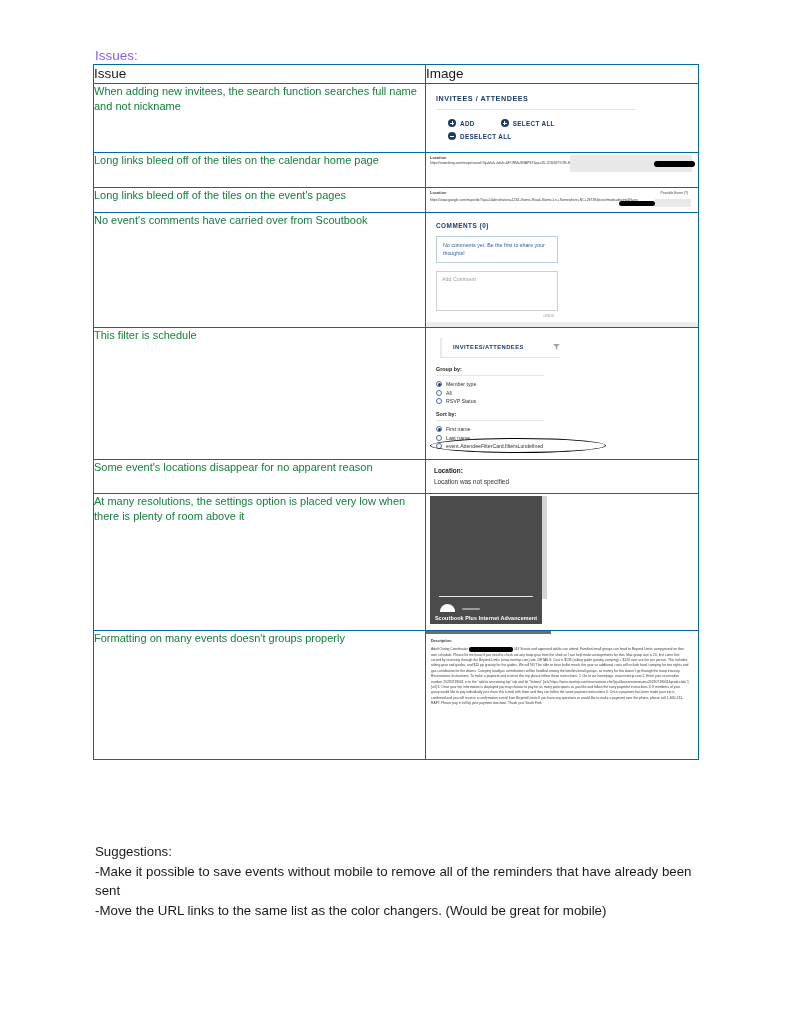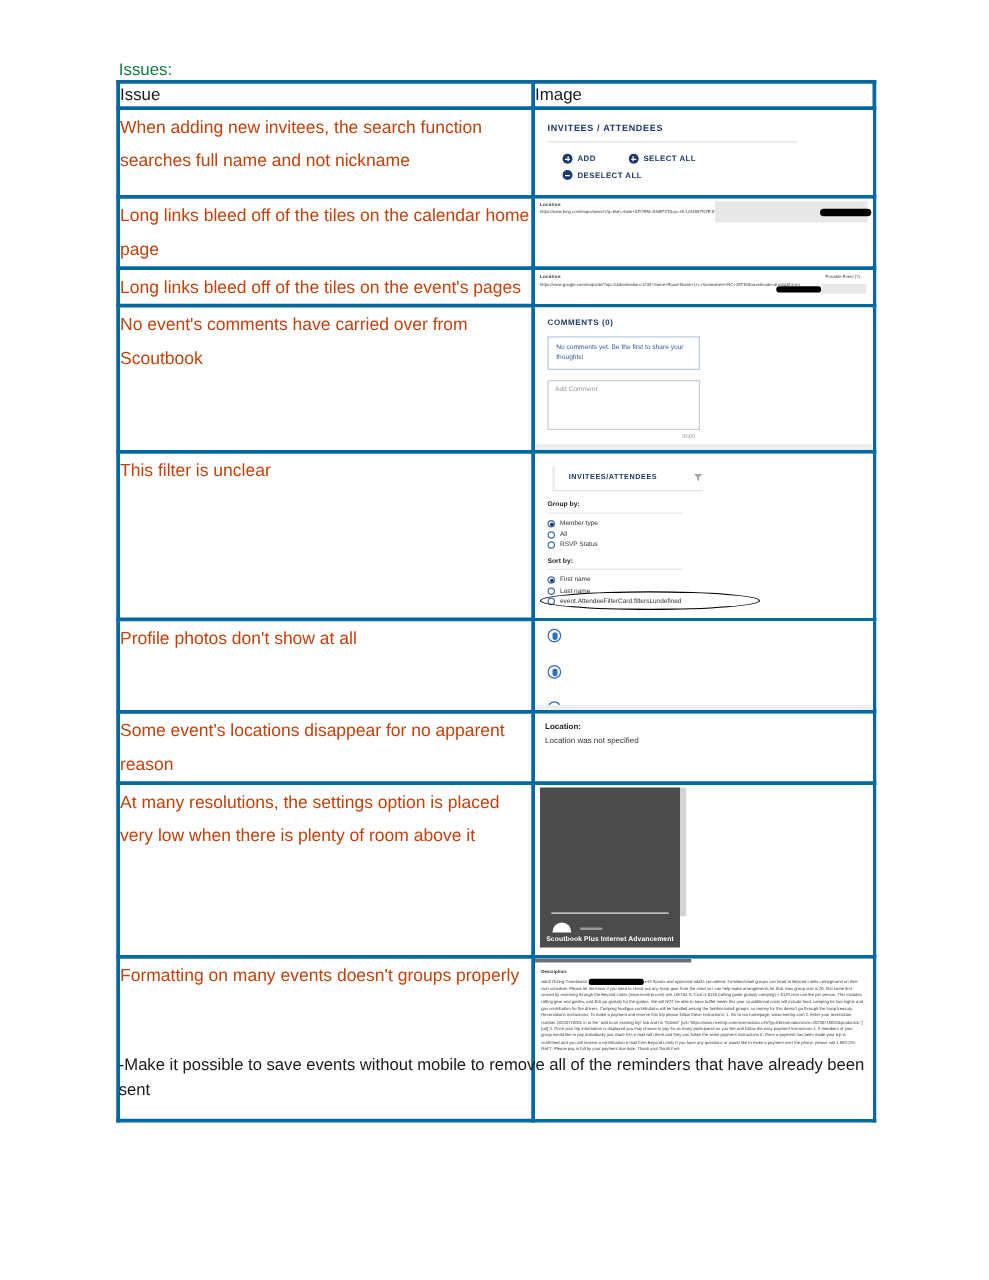--- a/index.html
+++ b/index.html
@@ -20,45 +20,45 @@
     background: #fff;
     padding: 0;
   }
 
   
   .doc-heading {
     position: absolute;
     left: 95px;
     font-size: 13.5px;
     line-height: 18px;
-    color: #15803d;
+    color: #8b5cf6;
   }
   #issues-heading { top: 47px; }
 
   
   .issues-table {
     position: absolute;
     left: 93px; top: 64px;
     width: 605px;
     border-collapse: collapse;
     table-layout: fixed;
   }
   .issues-table td, .issues-table th {
-    border: 3px solid #0369a1;
+    border: 1px solid #0369a1;
     vertical-align: top;
     padding: 0;
   }
   .col-issue { width: 332px; }
   .col-image { width: 273px; }
 
   .issue-cell {
     padding: 4px 6px 4px 7px;
-    font-size: 14px;
-    line-height: 27px;
-    color: #c2410c;
+    font-size: 11px;
+    line-height: 15px;
+    color: #15803d;
   }
   .hdr-cell {
     padding: 3px 6px 3px 7px;
     font-size: 13.5px;
     line-height: 18px;
     font-weight: normal;
     text-align: left;
     color: #1a1a1a;
   }
   .img-cell { padding: 0; position: relative; background:#fff; }
@@ -328,21 +328,21 @@
             <div class="com-actions">
 
               <span class="addcomment-btn">ADD COMMENT</span>
             </div>
             <div class="com-footer"></div>
           </div>
         </td>
       </tr>
 
       <tr>
-        <td class="issue-cell" style="height:131px">This filter is unclear</td>
+        <td class="issue-cell" style="height:131px">This filter is schedule</td>
         <td class="img-cell">
           <div class="shot flt-shot" style="height:131px">
             <div class="flt-top">
               <span class="flt-title">INVITEES/ATTENDEES</span>
               <span class="funnel"></span>
             </div>
             <div class="flt-body">
               <div class="flt-grouplbl">Group by:</div>
               <div class="flt-rule"></div>
               <div class="radio-row">
@@ -371,31 +371,20 @@
               <div class="radio-row undef-row">
                 <span class="radio"></span>
                 <span class="radio-lbl">event.AttendeeFilterCard.filtersLundefined</span>
               </div>
             </div>
             <div class="ellipse-mark"></div>
           </div>
         </td>
       </tr>
 
-      <tr>
-        <td class="issue-cell" style="height:71px">Profile photos don't show at all</td>
-        <td class="img-cell">
-          <div class="shot ava-shot" style="height:71px">
-            <div class="avatar"></div>
-            <div class="avatar"></div>
-            <div class="avatar"></div>
-            <div class="ava-footer"></div>
-          </div>
-        </td>
-      </tr>
 
       <tr>
         <td class="issue-cell" style="height:33px">Some event's locations disappear for no apparent reason</td>
         <td class="img-cell">
           <div class="shot loc-shot" style="height:33px">
             <div class="loc-lbl">Location:</div>
             <div class="loc-val">Location was not specified</div>
           </div>
         </td>
       </tr>
@@ -427,16 +416,18 @@
               <span>#43 Scouts and approved adults can attend. Families/small groups can head to Beyond Limits campground on their own schedule. Please let me know if you need to check out any troop gear from the shed so I can help make arrangements for that. Max group size is 20, first come first served by reserving through the Beyond Limits (www.rivertrip.com) site. DETAILS: Cost is $135 (rafting guide gratuity camping) + $120 river use fee per person. This includes rafting gear and guides, and $15 pp gratuity for the guides. We will NOT be able to have buffet meals this year so additional costs will include food, camping for two nights and gas contribution for the drivers. Camping food/gas contributions will be handled among the families/small groups, so money for this doesn't go through the troop treasury. Reservations Instructions: To make a payment and reserve this trip please follow these instructions: 1. Go to our homepage, www.rivertrip.com 2. Enter your reservation number 20230719001 in to the "add to an existing trip" tab and hit "Submit" [url="https://www.rivertrip.com/reservations.cfm?pj=0&amp;reservationnum=20230719001&amp;prodcctid="][url] 3. Once your trip information is displayed you may choose to pay for as many participants as you like and follow the easy payment instructions 4. If members of your group would like to pay individually just share this e-mail with them and they can follow the same payment instructions 5. Once a payment has been made your trip is confirmed and you will receive a confirmation e-mail from Beyond Limits If you have any questions or would like to make a payment over the phone, please call 1-800-231-RAFT. Please pay in full by your payment due date. Thank you! South Fork</span>
             </div>
           </div>
         </td>
       </tr>
 
     </tbody>
   </table>
 
   <div id="suggestions">
+    <span class="sug-line">Suggestions:</span>
     <span class="sug-line">-Make it possible to save events without mobile to remove all of the reminders that have already been sent</span>
+    <span class="sug-line">-Move the URL links to the same list as the color changers. (Would be great for mobile)</span>
   </div>
 
 </div>
 
 </body></html>

